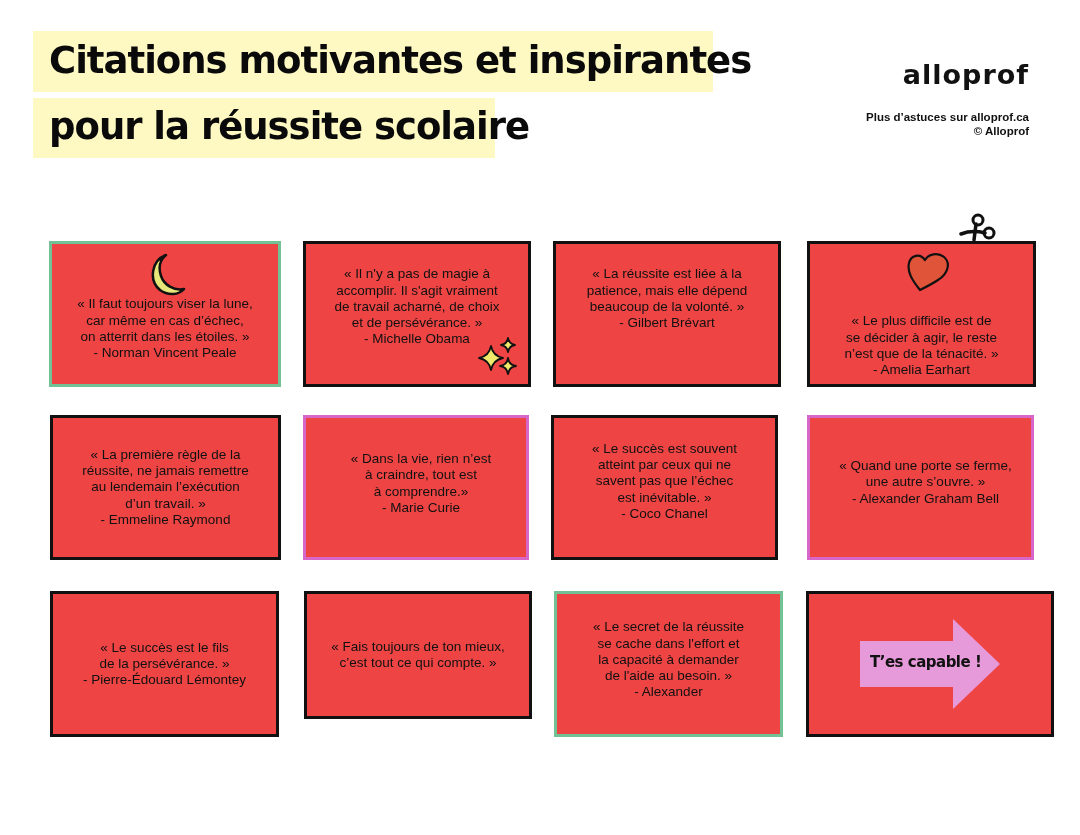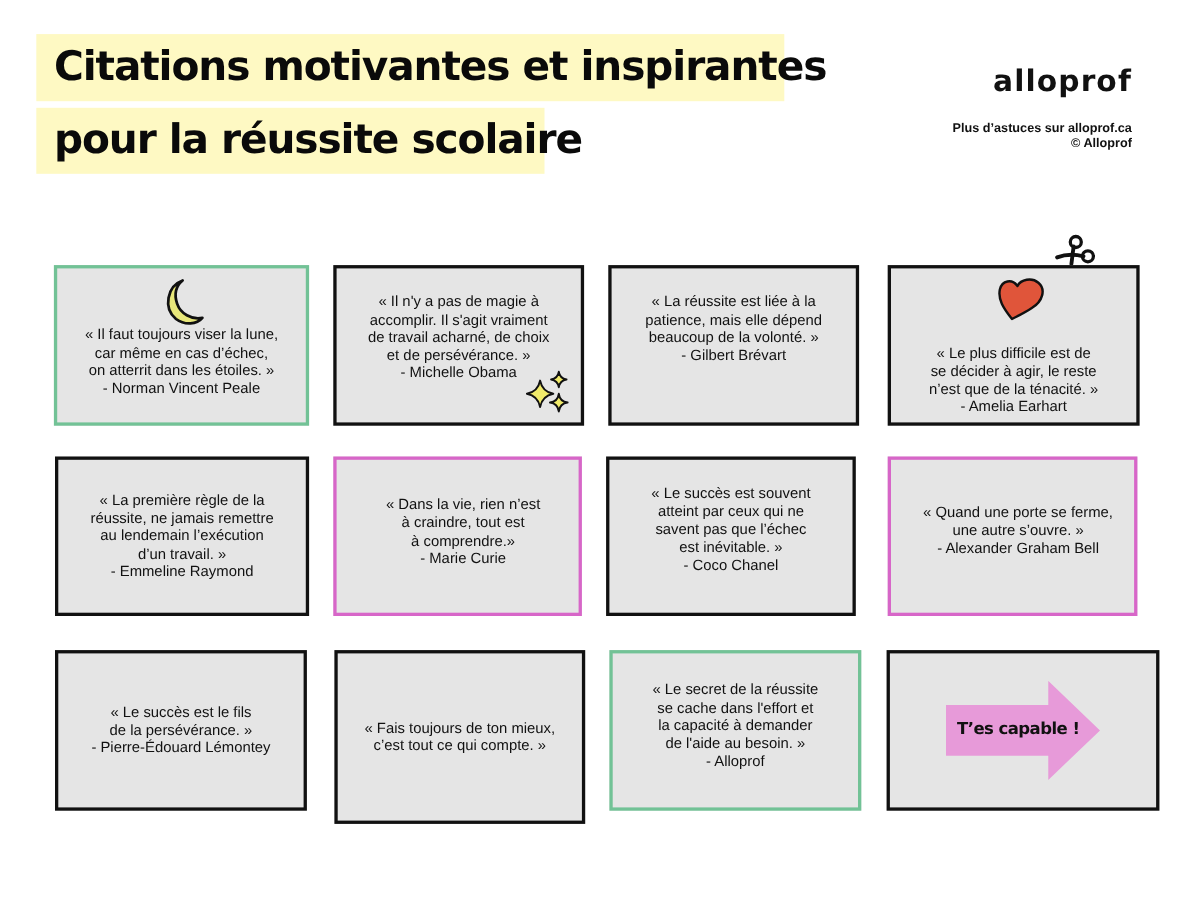--- a/index.html
+++ b/index.html
@@ -12,21 +12,21 @@
   #band1 span { top:8px; font-size:37px; }
   #band2 { left:33px; top:98px; width:462px; height:60px; }
   #band2 span { top:7px; font-size:37px; }
 
   .brand { position:absolute; right:51px; top:60px; text-align:right; }
   .brand .logo { font-family:"DejaVu Sans", sans-serif; font-size:27px; letter-spacing:1px;
          color:#111; font-weight:bold; line-height:30px; }
   .brand .tip, .brand .copy { font-size:11.5px; font-weight:bold; line-height:14px; color:#111; }
   .brand .tip { margin-top:20px; }
 
-  .card { position:absolute; box-sizing:border-box; border:3px solid #111; background:#e5e5e5;
+  .card { position:absolute; box-sizing:border-box; border:3px solid #111; background:#ef4444;
           display:flex; flex-direction:column; align-items:center; justify-content:center;
           text-align:center; }
   .card.green { border-color:#72c296; }
   .card.pink { border-color:#d766c8;padding-left:10px; }
   .quote { font-size:13.5px; line-height:16.3px; color:#111; white-space:pre-line; font-weight:500; }
   .author { font-size:13.5px; line-height:16.3px; color:#111; }
 
   .icon { position:absolute; }
   .arrow-wrap { position:relative; width:140px; height:90px; }
   .arrow-wrap svg { position:absolute; left:0; top:0; }
@@ -128,30 +128,30 @@
   <div class="quote">« Quand une porte se ferme,
 une autre s’ouvre. »</div>
   <div class="author">- Alexander Graham Bell</div>
 </div>
 
 <div class="card" style="left:50px; top:591px; width:229px; height:146px;">
   <div class="quote">« Le succès est le fils
 de la persévérance. »</div>
   <div class="author">- Pierre-Édouard Lémontey</div>
 </div>
-<div class="card" style="left:304px; top:591px; width:228px; height:158px;">
+<div class="card" style="left:304px; top:591px; width:228px; height:128px;">
   <div class="quote">« Fais toujours de ton mieux,
 c’est tout ce qui compte. »</div>
 </div>
 <div class="card green" style="left:554px; top:591px; width:229px; height:146px; padding-bottom:8px;">
   <div class="quote">« Le secret de la réussite
 se cache dans l'effort et
 la capacité à demander
 de l'aide au besoin. »</div>
-  <div class="author">- Alloprof</div>
+  <div class="author">- Alexander</div>
 </div>
 <div class="card" style="left:806px; top:591px; width:248px; height:146px;">
   <div class="arrow-wrap">
     <svg width="140" height="90" viewBox="0 0 140 90">
       <path d="M0 22 L93 22 L93 0 L140 45 L93 90 L93 68 L0 68 Z" fill="#e79ad9"></path>
     </svg>
     <span class="arrow-label">T’es capable !</span>
   </div>
 </div>
 

